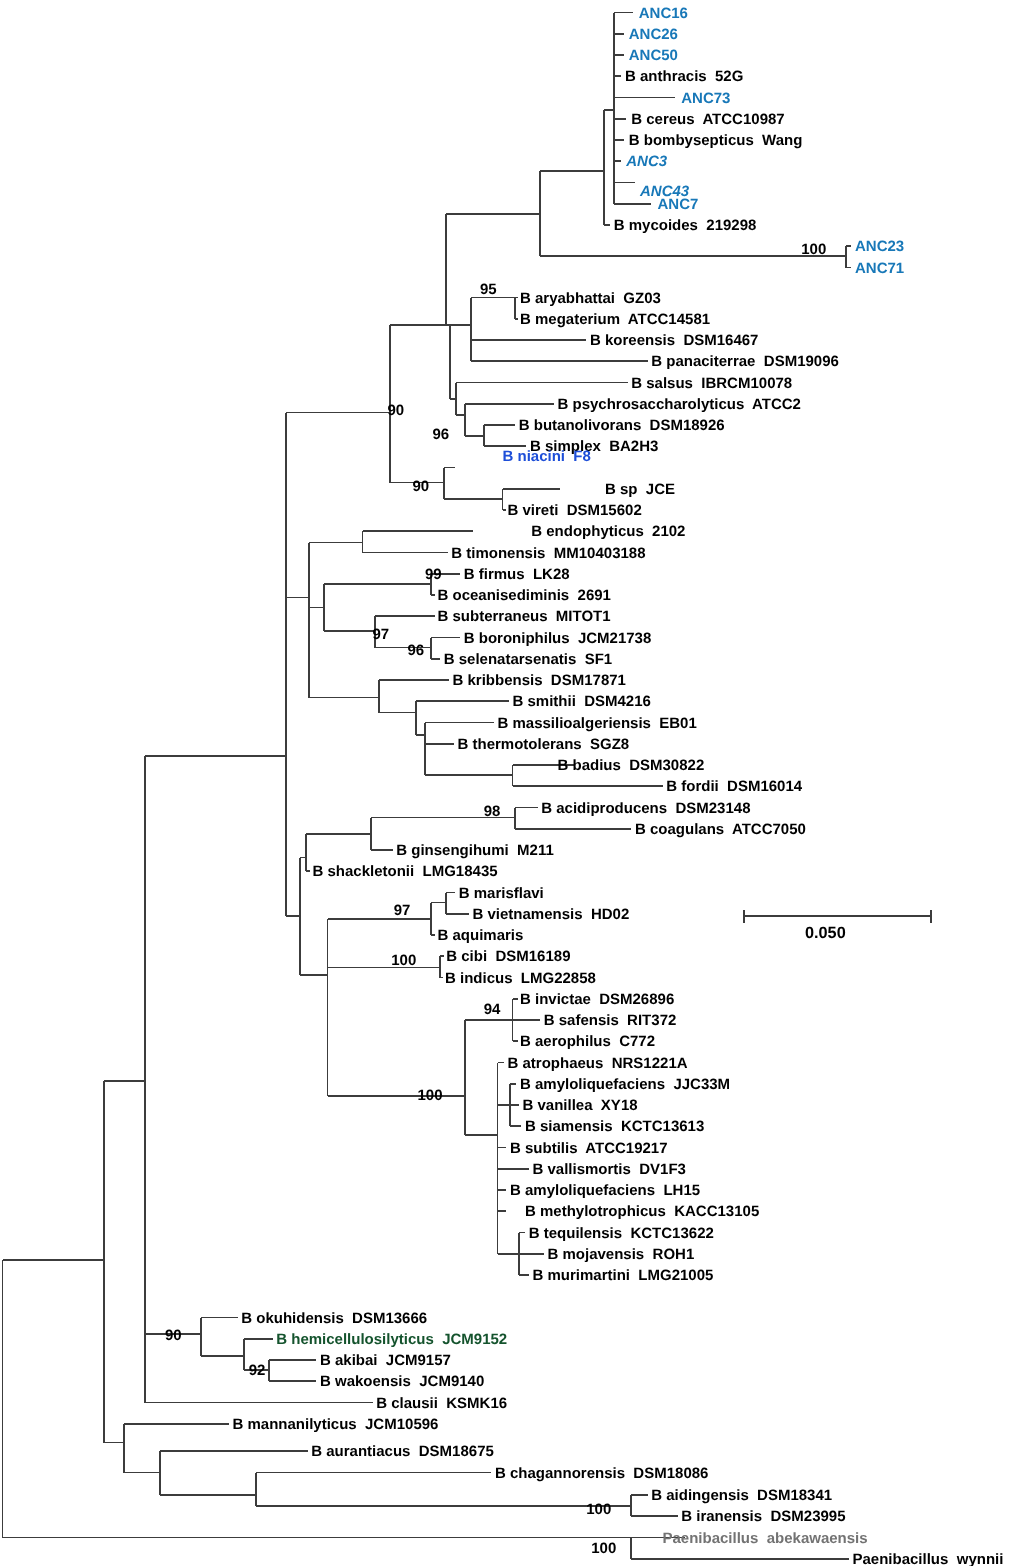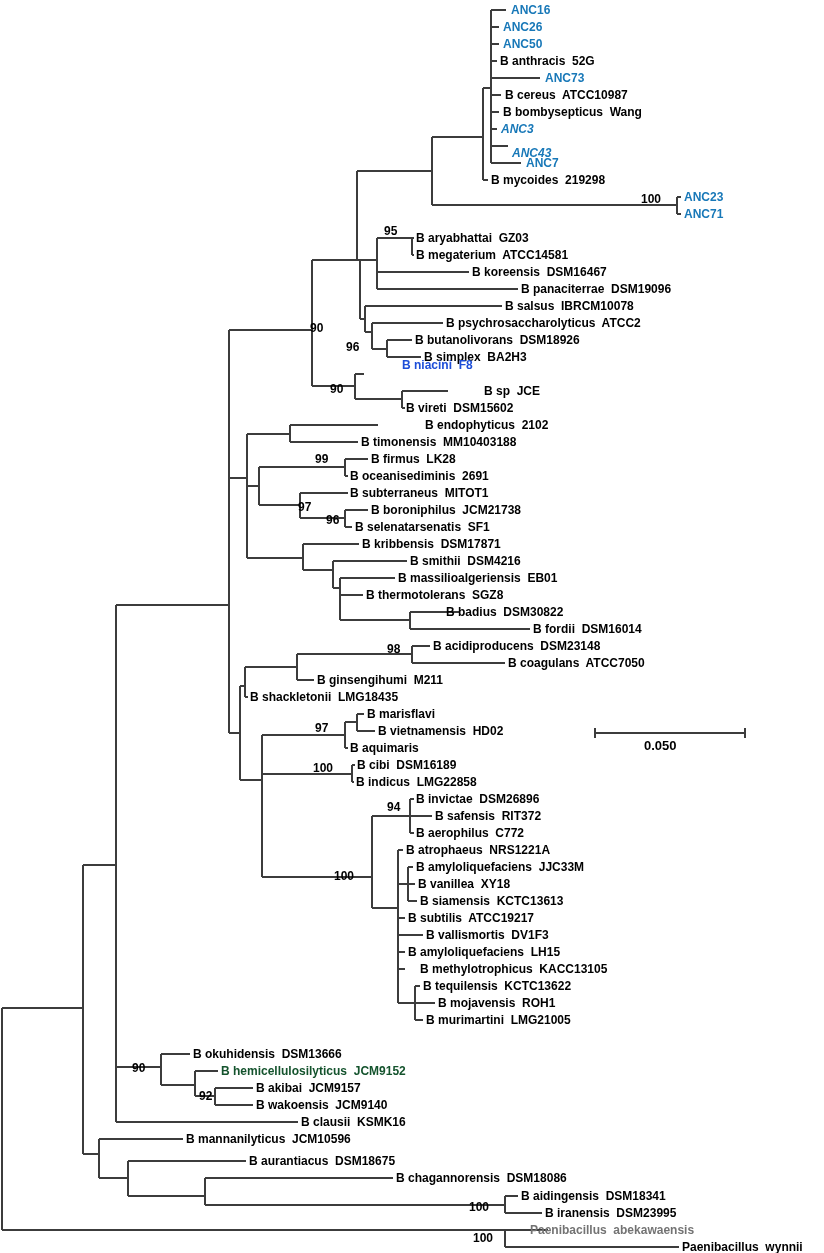--- a/index.html
+++ b/index.html
@@ -278,21 +278,21 @@
     <div class="taxon" style="left: 396px; top: 1171px; color: rgb(0, 0, 0);">B chagannorensis  DSM18086</div>
     <div class="taxon" style="left: 521px; top: 1189px; color: rgb(0, 0, 0);">B aidingensis  DSM18341</div>
     <div class="taxon" style="left: 545px; top: 1206px; color: rgb(0, 0, 0);">B iranensis  DSM23995</div>
     <div class="taxon" style="left: 530px; top: 1223px; color: #737373; text-align: right;">Paenibacillus  abekawaensis</div>
     <div class="taxon" style="left: 682px; top: 1240px; color: rgb(0, 0, 0);">Paenibacillus  wynnii</div>
     <div class="bootstrap" style="left: 641px; top: 192px;">100</div>
     <div class="bootstrap" style="left: 384px; top: 224px;">95</div>
     <div class="bootstrap" style="left: 310px; top: 321px;">90</div>
     <div class="bootstrap" style="left: 346px; top: 340px;">96</div>
     <div class="bootstrap" style="left: 330px; top: 382px;">90</div>
-    <div class="bootstrap" style="left: 315px; top: 452px;">99</div>
+    <div class="bootstrap" style="left: 340px; top: 452px;">99</div>
     <div class="bootstrap" style="left: 298px; top: 500px;">97</div>
     <div class="bootstrap" style="left: 326px; top: 513px;">96</div>
     <div class="bootstrap" style="left: 387px; top: 642px;">98</div>
     <div class="bootstrap" style="left: 315px; top: 721px;">97</div>
     <div class="bootstrap" style="left: 313px; top: 761px;">100</div>
     <div class="bootstrap" style="left: 387px; top: 800px;">94</div>
     <div class="bootstrap" style="left: 334px; top: 869px;">100</div>
     <div class="bootstrap" style="left: 132px; top: 1061px;">90</div>
     <div class="bootstrap" style="left: 199px; top: 1089px;">92</div>
     <div class="bootstrap" style="left: 469px; top: 1200px;">100</div>

